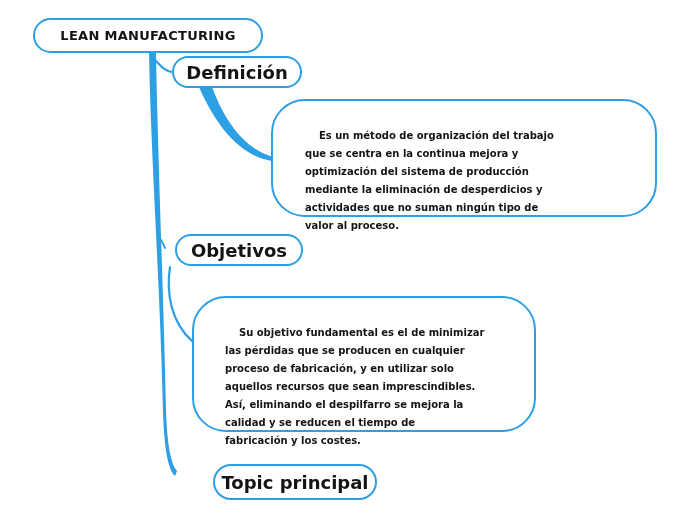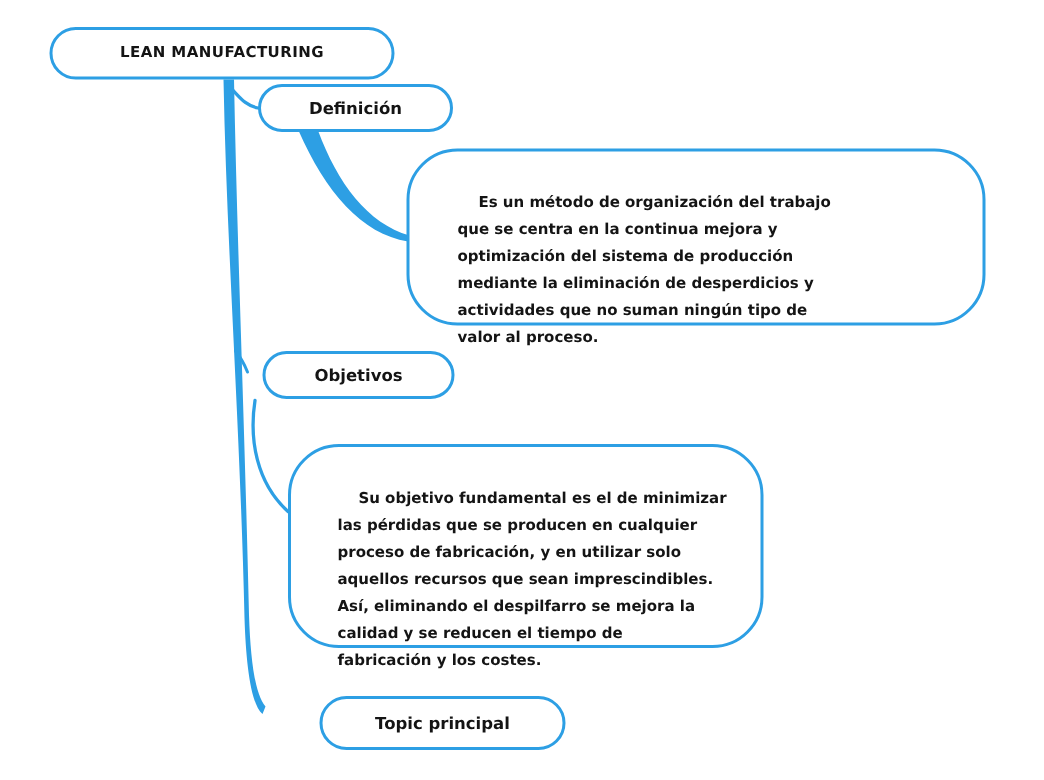--- a/index.html
+++ b/index.html
@@ -27,29 +27,29 @@
   .pill {
     position: absolute;
     display: flex;
     align-items: center;
     justify-content: center;
     background: #ffffff;
     border: 2px solid var(--accent);
     border-radius: 20px;
     color: var(--text);
     font-weight: bold;
-    font-size: 11px;
+    font-size: 18px;
     white-space: nowrap;
     cursor: pointer;
   }
   .pill.root {
     left: 33px; top: 18px;
     width: 230px; height: 35px;
     border-width: 2.5px;
-    font-size: 10px;
+    font-size: 13px;
     letter-spacing: 0.3px;
   }
   .pill.definicion { left: 172px; top: 56px; width: 130px; height: 32px; }
   .pill.objetivos  { left: 163px; top: 234px; width: 128px; height: 32px; margin-left: 12px; }
   .pill.topic      { left: 174px; top: 464px; width: 164px; height: 36px; margin-left: 39px; }
 
   .bubble {
     position: absolute;
     background: #ffffff;
     border: 2px solid var(--accent);
@@ -61,21 +61,21 @@
     white-space: pre;
     cursor: pointer;
   }
   .bubble.def-detail {
     left: 271px; top: 99px;
     width: 386px; height: 118px;
     padding: 8px 8px 0 32px;
   }
   .bubble.obj-detail {
     left: 192px; top: 296px;
-    width: 317px; height: 136px;
+    width: 344px; height: 136px;
     padding: 8px 8px 0 31px;
   }
 </style>
 </head>
 <body>
 
 <div class="stage">
 
   <svg class="connector-layer" viewBox="0 0 696 520" aria-hidden="true">
 

